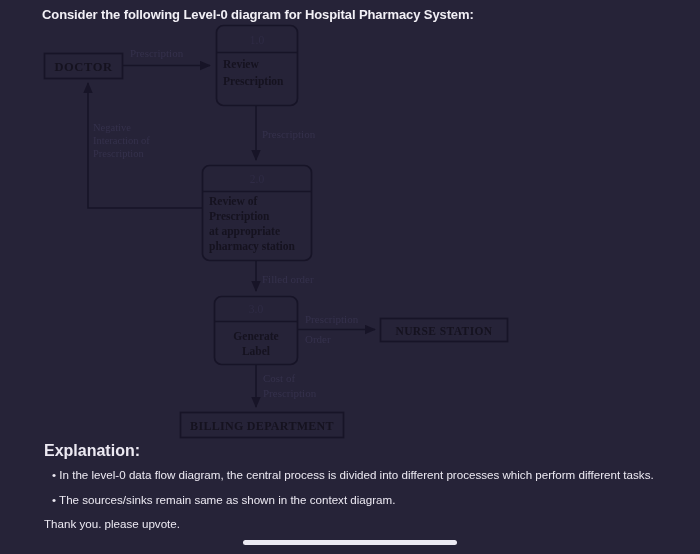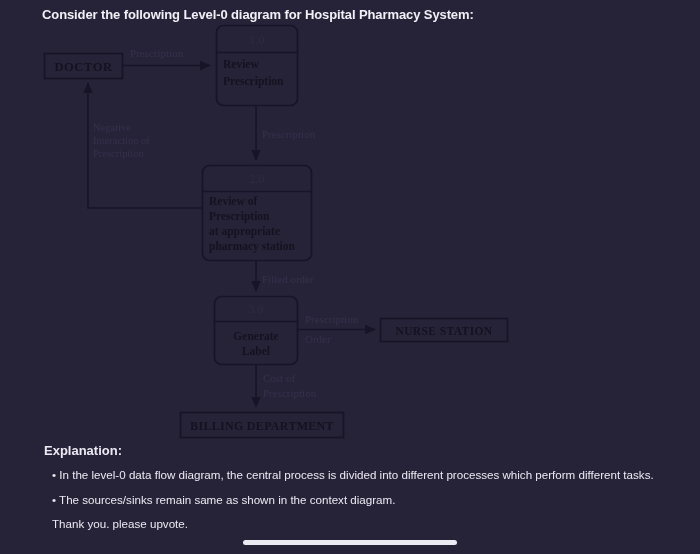--- a/index.html
+++ b/index.html
@@ -23,23 +23,23 @@
   .diagram{position:absolute;left:0;top:0;width:596px;height:445px;}
   .diagram svg{display:block;}
 
   
   .explanation{
     position:absolute;left:44px;top:443px;width:620px;
     color:#ece9f2;
     font-size:11.6px;
     line-height:16.4px;
   }
-  .exp-head{font-weight:bold;font-size:13px;margin:0 0 1px 0;}
+  .exp-head{font-weight:bold;font-size:16px;margin:0 0 1px 0;}
   .exp-line{margin:8px;}
-  .exp-thanks{margin:2px 0 0 8px;}
+  .exp-thanks{margin:2px 0 0 0;}
 
   .home-indicator{
     position:absolute;left:243px;top:540px;
     width:214px;height:5px;border-radius:3px;
     background:#eceaf3;
   }
 </style>
 </head>
 <body>
 

